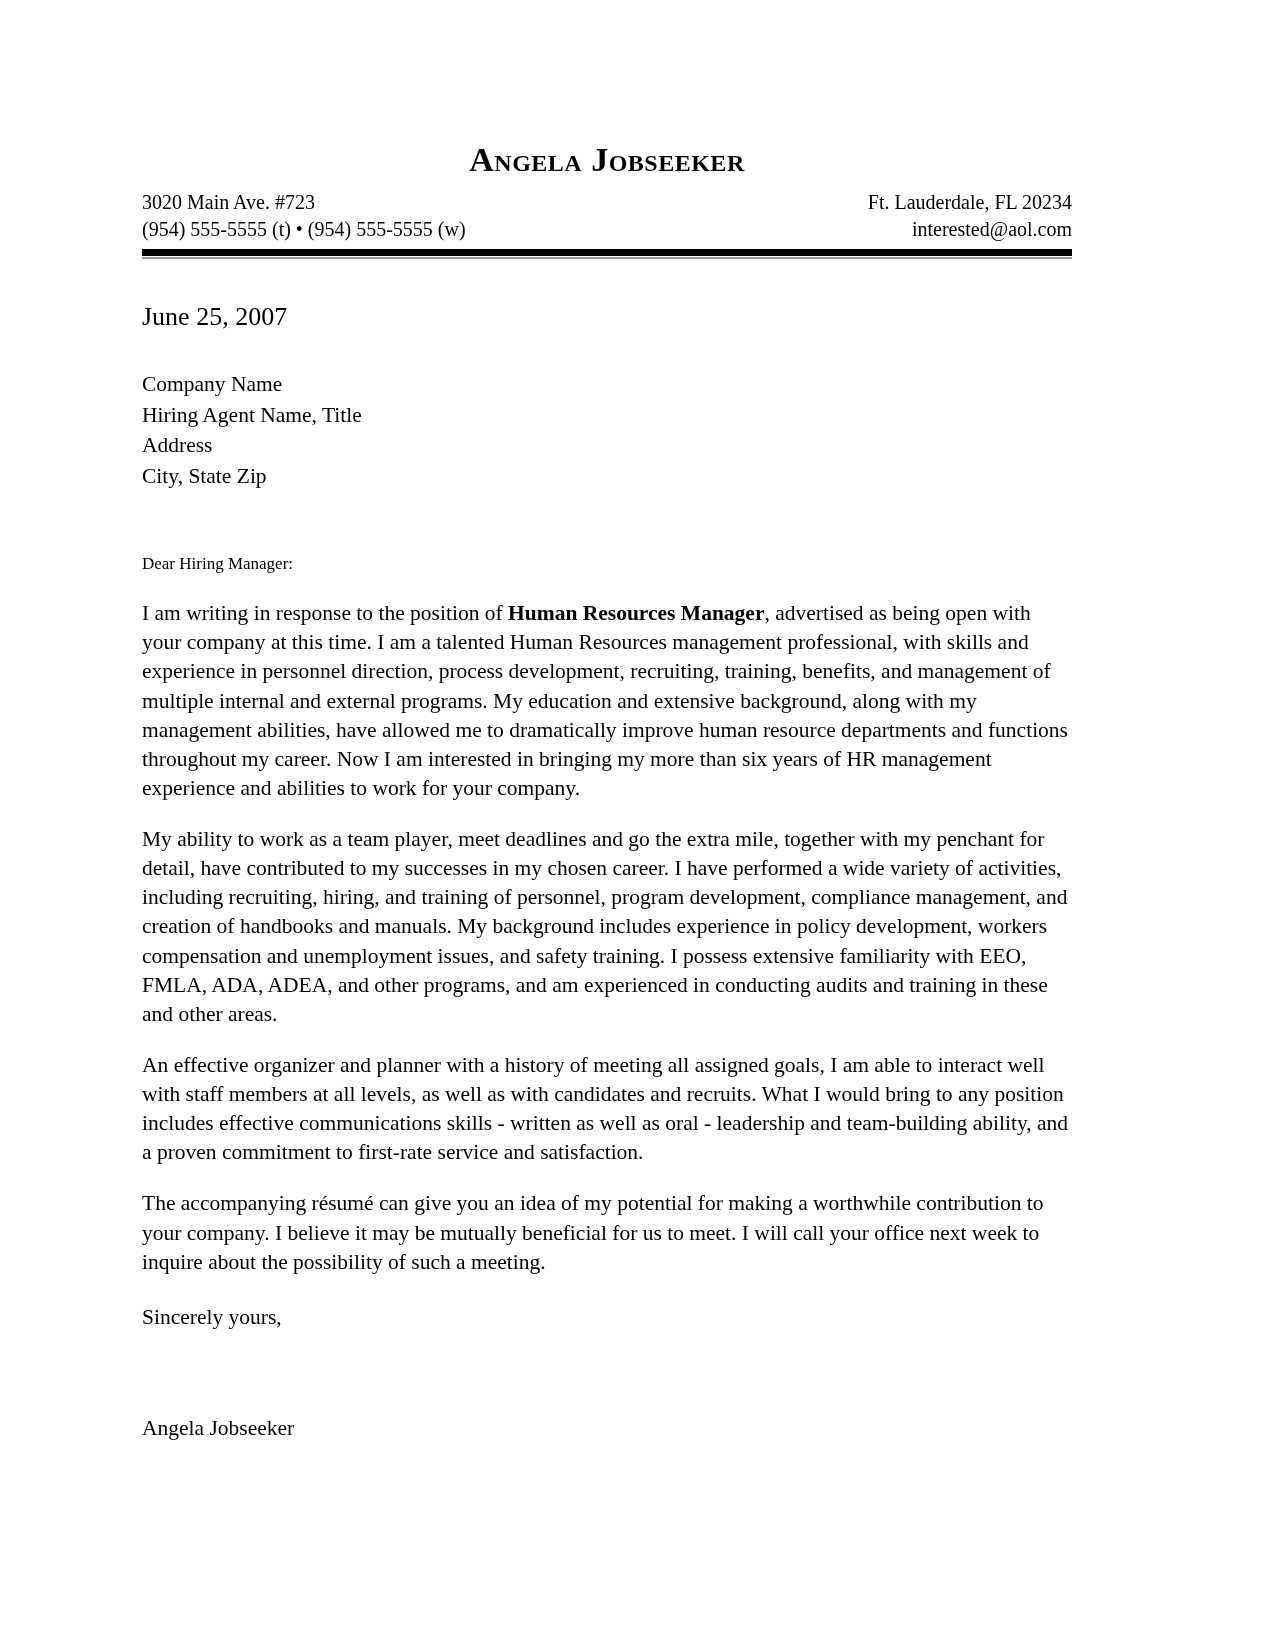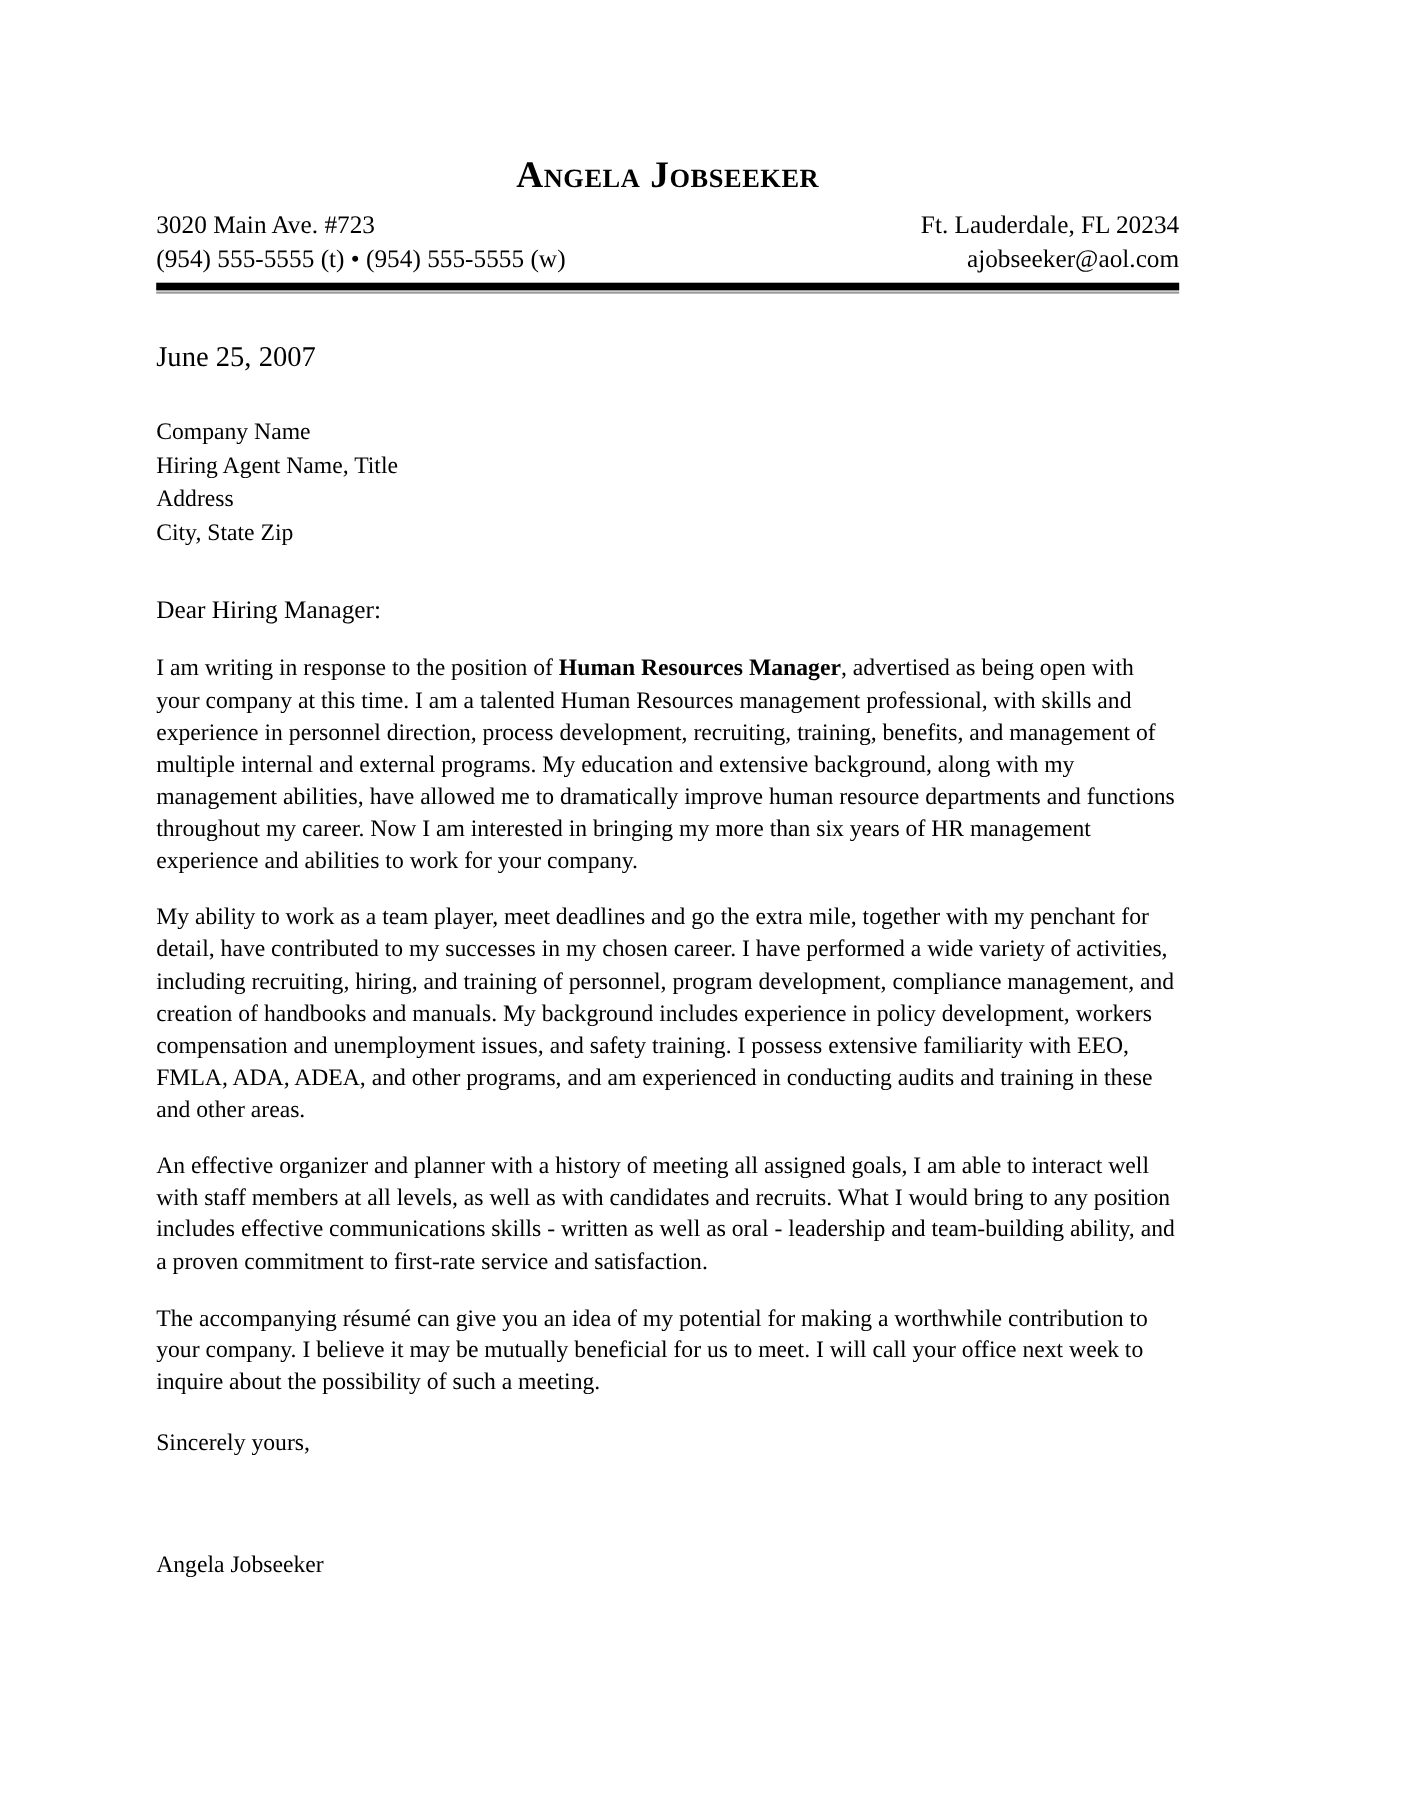--- a/index.html
+++ b/index.html
@@ -42,21 +42,21 @@
     letter-spacing: 0.5px;
     line-height: 1.15;
     margin: 0 0 10px 0;
     white-space: nowrap;
   }
 
   .contact-row {
     display: flex;
     justify-content: space-between;
     align-items: center;
-    font-size: 23px;
+    font-size: 20px;
     line-height: 1.35;
     white-space: nowrap;
     font-family: Liberation Serif, serif;
   }
   .contact-row .left { text-align: left; }
   .contact-row .right { text-align: right; }
 
   .rule-wrap {
     margin-top: 6px;
   }
@@ -80,22 +80,22 @@
   }
 
   .recipient-block {
     margin-top: 35px;
     font-size: 21.5px;
     line-height: 1.42;
   }
   .recipient-block div { white-space: nowrap; }
 
   .salutation {
-    margin-top: 40px;
-    font-size: 23px;
+    margin-top: 62px;
+    font-size: 17px;
     line-height: 1.35;
   }
 
   .body-paragraphs {
     margin-top: 23px;
     font-size: 21.5px;
     line-height: 1.355;
   }
   .para {
     margin: 0 0 22px 0;
@@ -129,21 +129,21 @@
     <div class="letterhead">
       <div class="letterhead-name">Angela Jobseeker</div>
 
       <div class="contact-row">
         <span class="left">3020 Main Ave. #723</span>
         <span class="right">Ft. Lauderdale, FL 20234</span>
       </div>
 
       <div class="contact-row">
         <span class="left">(954) 555-5555 (t) • (954) 555-5555 (w)</span>
-        <span class="right">ajobseeker@aol.com</span>
+        <span class="right">interested@aol.com</span>
       </div>
 
       <div class="rule-wrap">
         <div class="rule-thick"></div>
         <div class="rule-thin"></div>
       </div>
     </div>
 
     <div class="date-block">June 25, 2007</div>
 

